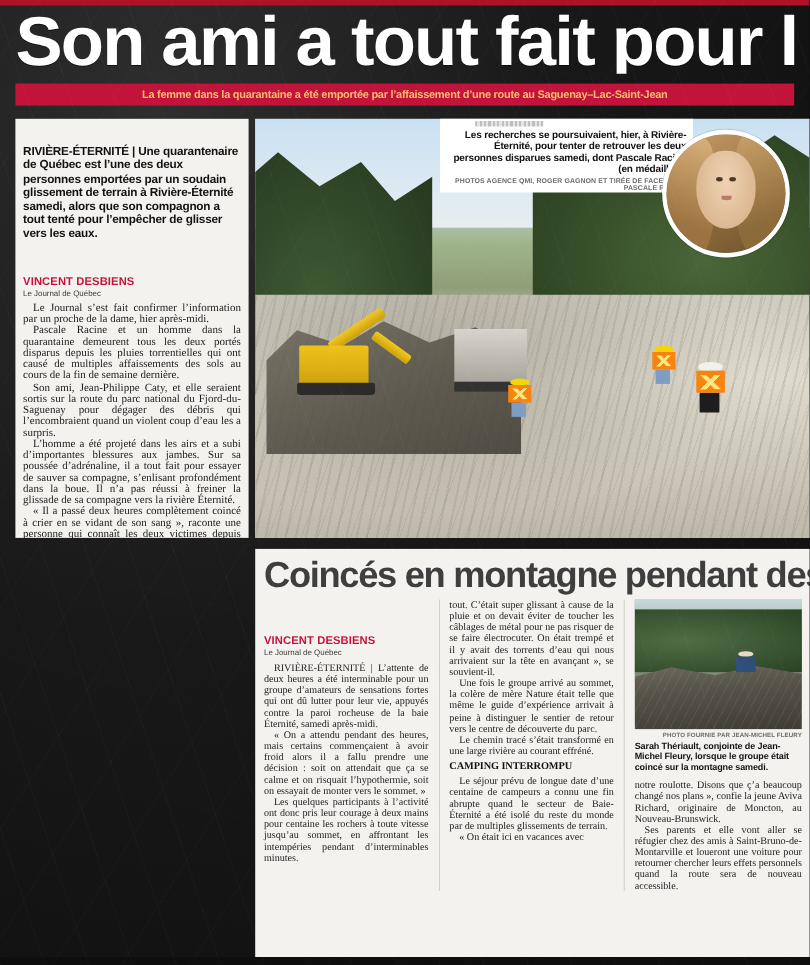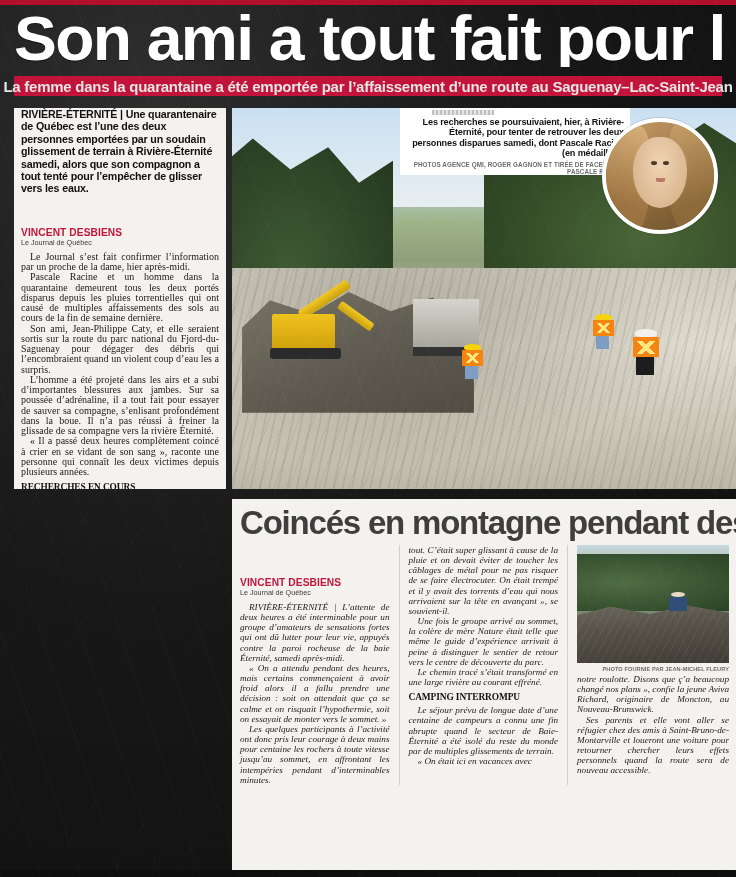--- a/index.html
+++ b/index.html
@@ -52,31 +52,31 @@
     text-shadow: 0 1px 0 rgba(0,0,0,.6);
   }
   .kicker {
     position: absolute; left: 14px; top: 76px; width: 708px; height: 20px;
     background: #c2143a;
     display: flex; align-items: center; justify-content: center;
   }
   .kicker span {
     font-family: "Liberation Sans", sans-serif;
     font-weight: 700;
-    color: #e5e5e5;
-    font-size: 15px;
+    color: #fdba74;
+    font-size: 10px;
     letter-spacing: -0.25px;
     white-space: nowrap;
   }
 
   
   .art1 {
     position: absolute; left: 14px; top: 108px; width: 212px; height: 381px;
     background: #f4f2ef;
-    padding: 0 7px 6px 7px;
+    padding: 24px 7px 6px 7px;
     overflow: hidden;
   }
   .standfirst {
     font-family: "Liberation Sans", sans-serif;
     font-weight: 700;
     font-size: 10.7px;
     line-height: 12.4px;
     color: #111;
     letter-spacing: -0.18px;
     margin-bottom: 7px;
@@ -234,21 +234,21 @@
     line-height: 36px;
     color: #3e3e3e;
     letter-spacing: -1.2px;
     white-space: nowrap;
     transform: scaleX(1.0);
     margin-bottom: 4px;
   }
   .cols { display: flex; gap: 9px; }
   .col { width: 154px; }
   .col.c3 { width: 152px; }
-  .art2 .body-col p { font-size: 9.2px; line-height: 10.15px; font-style: italic; }
+  .art2 .body-col p { font-size: 9.2px; line-height: 10.15px; }
 
   .photo2 {
     width: 152px; height: 118px;
     overflow: hidden;
     background: linear-gradient(#a8bfa0 0%, #7e9b74 22%, #6d8564 45%, #8e8c80 70%, #b3afa2 100%);
     position: relative;
     margin-bottom: 3px;
   }
   .p2-sky { position:absolute; left:0; top:0; width:100%; height:16%; background: linear-gradient(#c8d8df, #aebfb0); }
   .p2-forest { position:absolute; left:0; top:8%; width:100%; height:48%;
@@ -400,20 +400,21 @@
         <div class="photo2">
           <div class="p2-sky"></div>
           <div class="p2-forest"></div>
           <div class="p2-rock"></div>
           <div class="p2-person">
             <div class="h"></div>
             <div class="t"></div>
           </div>
         </div>
         <div class="photo2-credit">PHOTO FOURNIE PAR JEAN-MICHEL FLEURY</div>
+        <div class="photo2-caption">Sarah Thériault, conjointe de Jean-Michel Fleury, lorsque le groupe était coincé sur la montagne samedi.</div>
         <div class="body-col">
           <p class="noindent">notre roulotte. Disons que ç’a beaucoup changé nos plans », confie la jeune Aviva Richard, originaire de Moncton, au Nouveau-Brunswick.</p>
           <p>Ses parents et elle vont aller se réfugier chez des amis à Saint-Bruno-de-Montarville et loueront une voiture pour retourner chercher leurs effets personnels quand la route sera de nouveau accessible.</p>
         </div>
       </div>
 
     </div>
   </div>
 
   <div class="bottom-band"></div>

